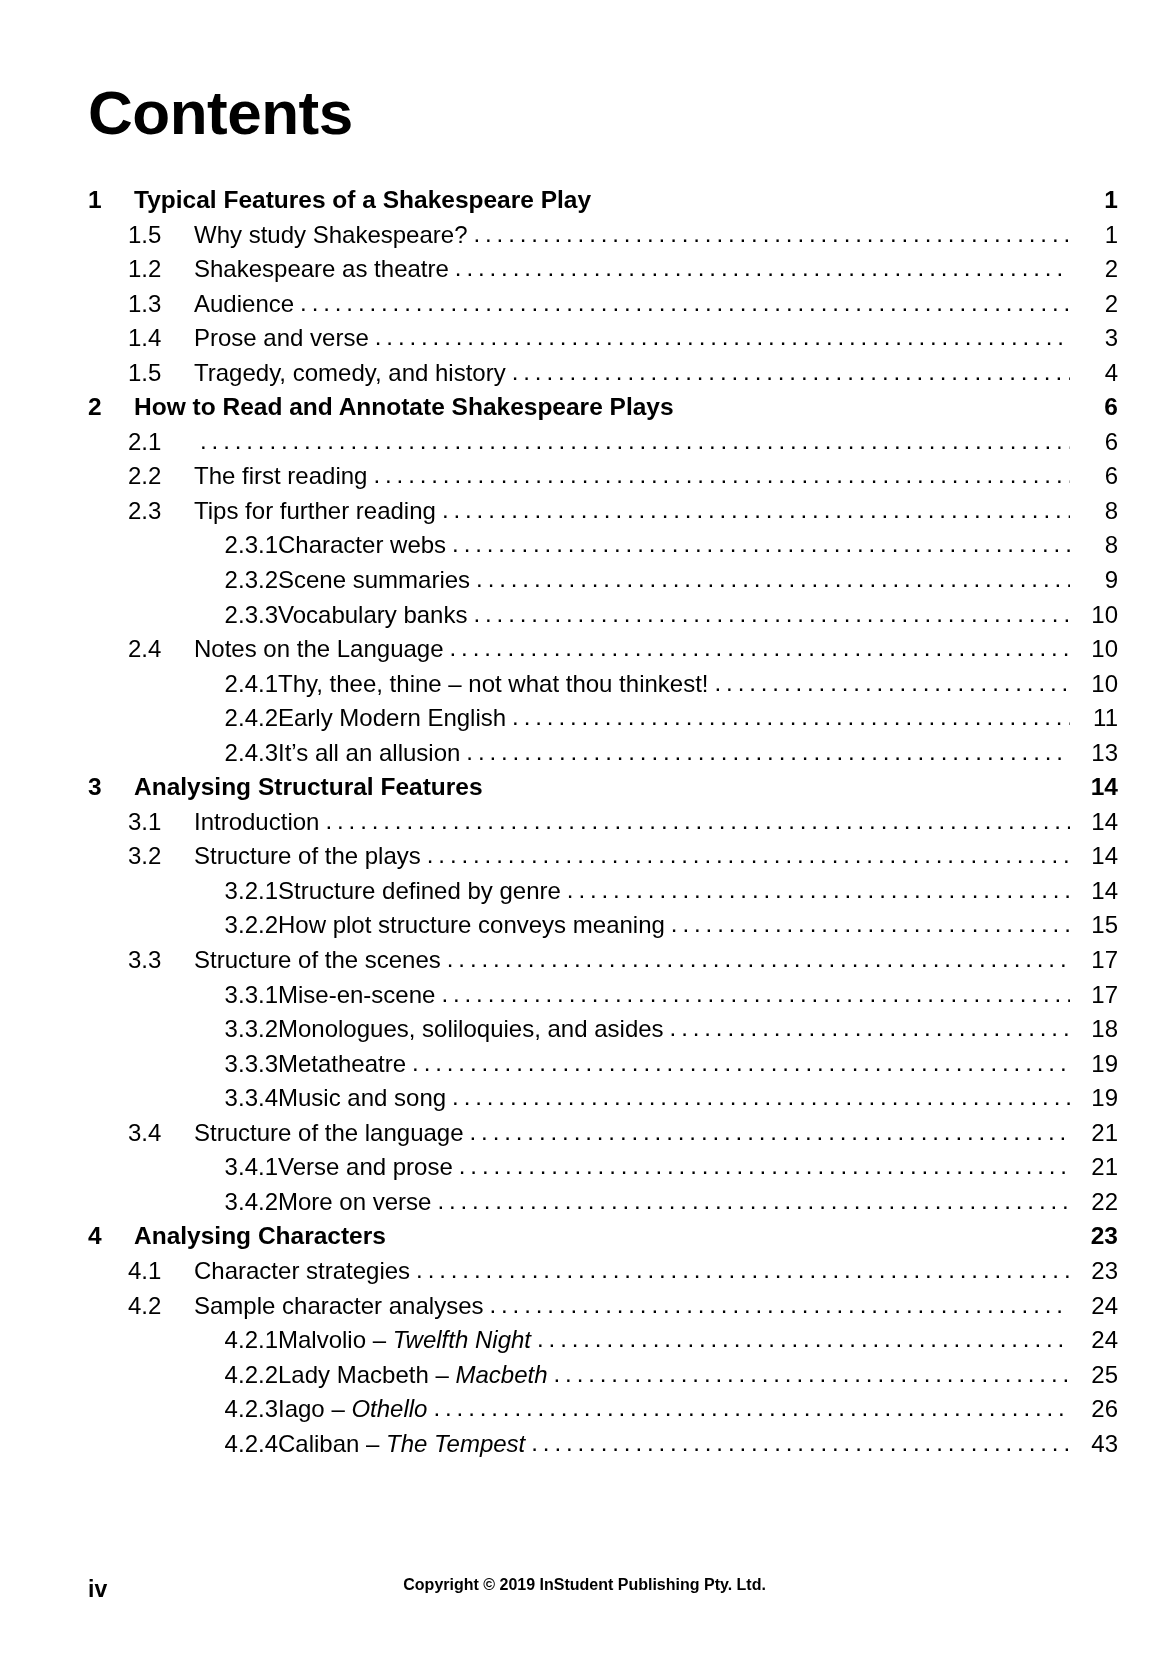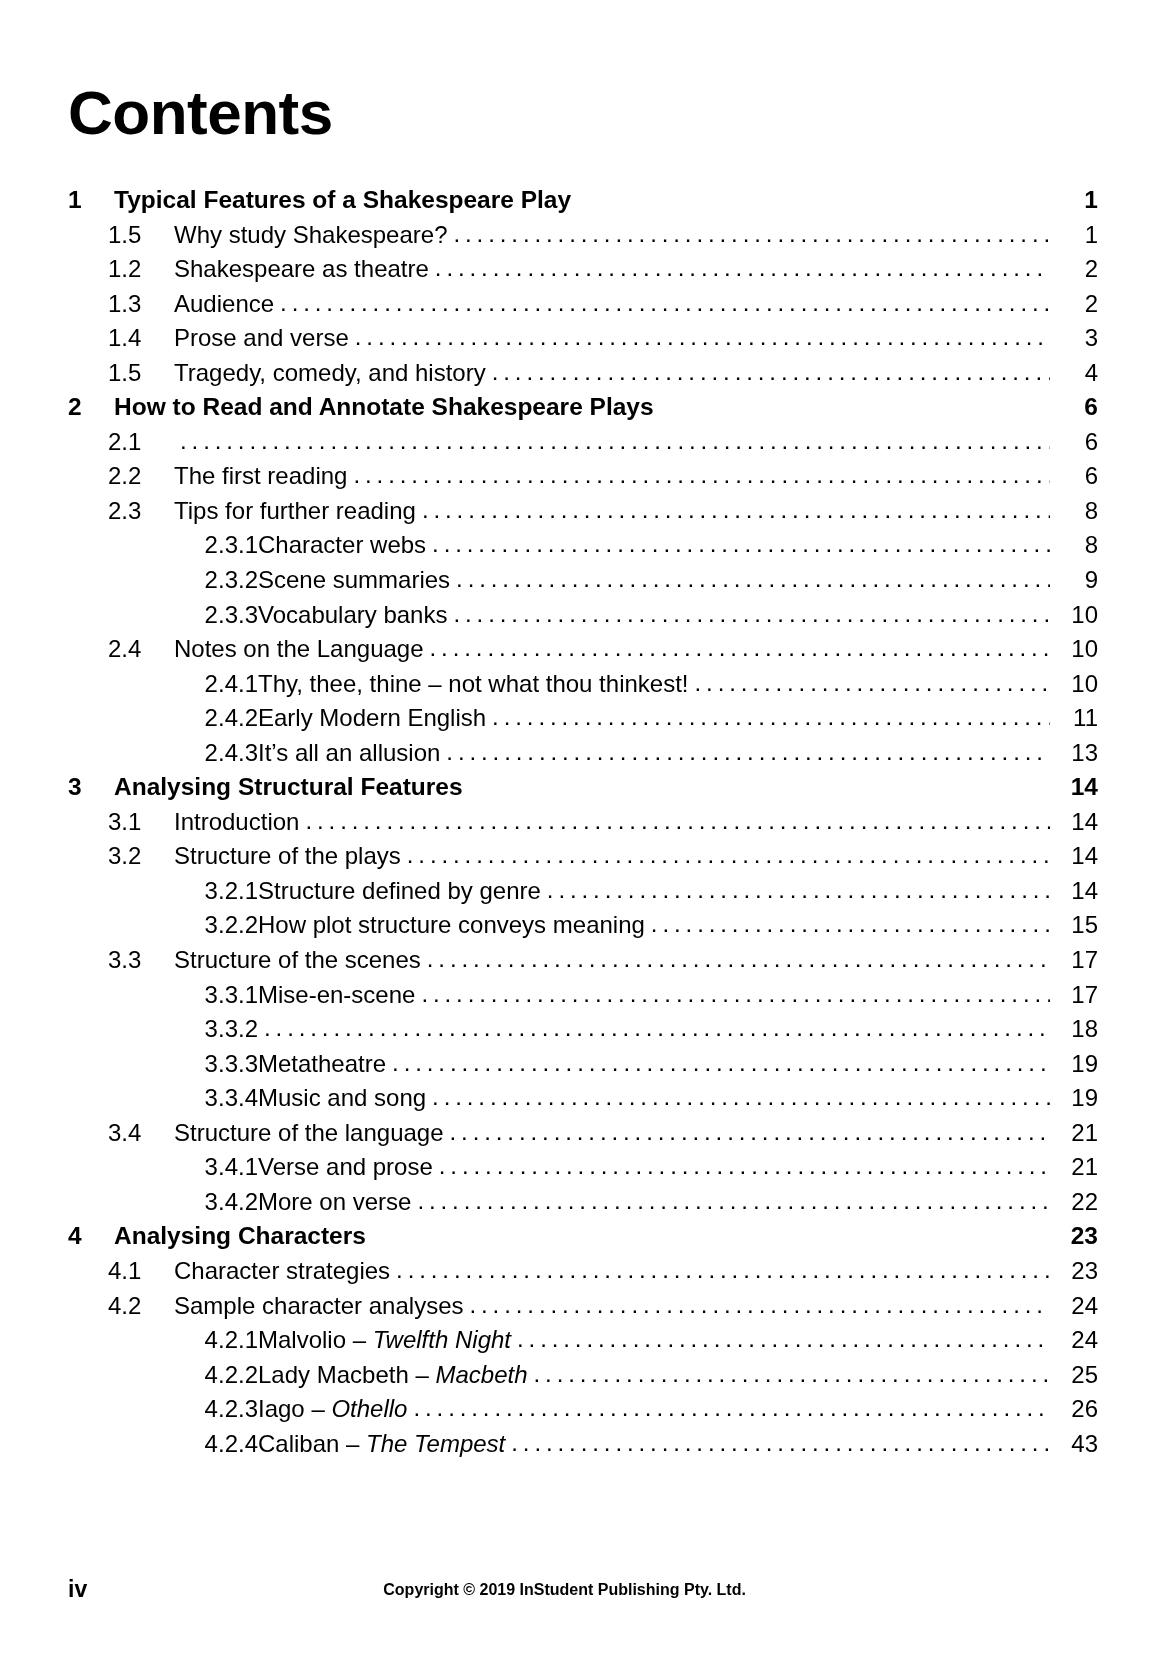--- a/index.html
+++ b/index.html
@@ -9,20 +9,21 @@
   }
   .page {
     position: relative;
     width: 1100px;
     height: 1654px;
     background: #ffffff;
     font-family: "Liberation Sans", sans-serif;
     color: #000000;
     box-sizing: border-box;
     overflow: hidden;
+    margin-left: 20px;
   }
   .page-title {
     position: absolute;
     left: 68px;
     top: 82px;
     font-size: 62px;
     font-weight: bold;
     letter-spacing: -0.5px;
     line-height: 1;
   }
@@ -86,21 +87,21 @@
     width: 44px;
     text-align: right;
     white-space: nowrap;
   }
   .footer {
     position: absolute;
     left: 68px;
     top: 1576px;
     width: 1030px;
     display: flex;
-    align-items: center;
+    align-items: flex-start;
     font-size: 20px;
   }
   .folio {
     font-weight: bold;
     font-size: 23px;
     flex: 0 0 auto;
   }
   .copyright {
     flex: 1 1 auto;
     text-align: center;
@@ -255,20 +256,21 @@
         <span class="pg">17</span>
       </div>
       <div class="toc-row lvl3">
         <span class="num">3.3.1</span>
         <span class="txt">Mise-en-scene</span>
         <span class="leader">............................................................................................................................................................................................................................</span>
         <span class="pg">17</span>
       </div>
       <div class="toc-row lvl3">
         <span class="num">3.3.2</span>
+        <span class="txt">Monologues, soliloquies, and asides</span>
         <span class="leader">............................................................................................................................................................................................................................</span>
         <span class="pg">18</span>
       </div>
       <div class="toc-row lvl3">
         <span class="num">3.3.3</span>
         <span class="txt">Metatheatre</span>
         <span class="leader">............................................................................................................................................................................................................................</span>
         <span class="pg">19</span>
       </div>
       <div class="toc-row lvl3">

